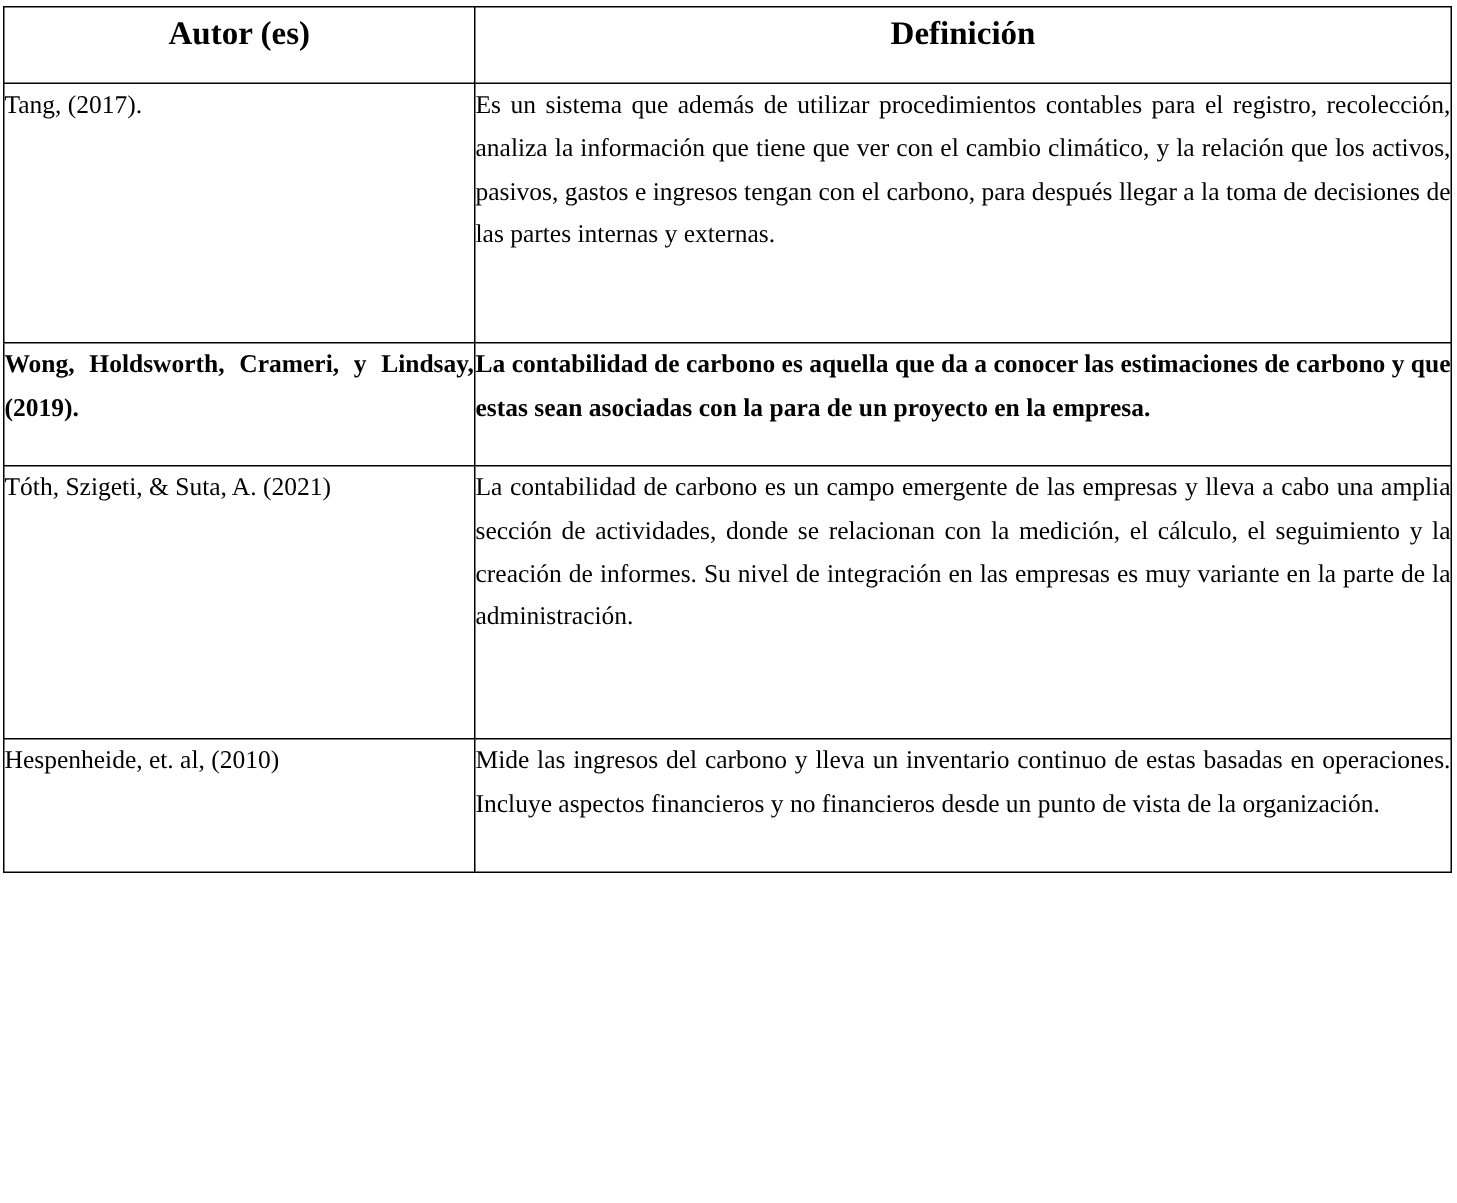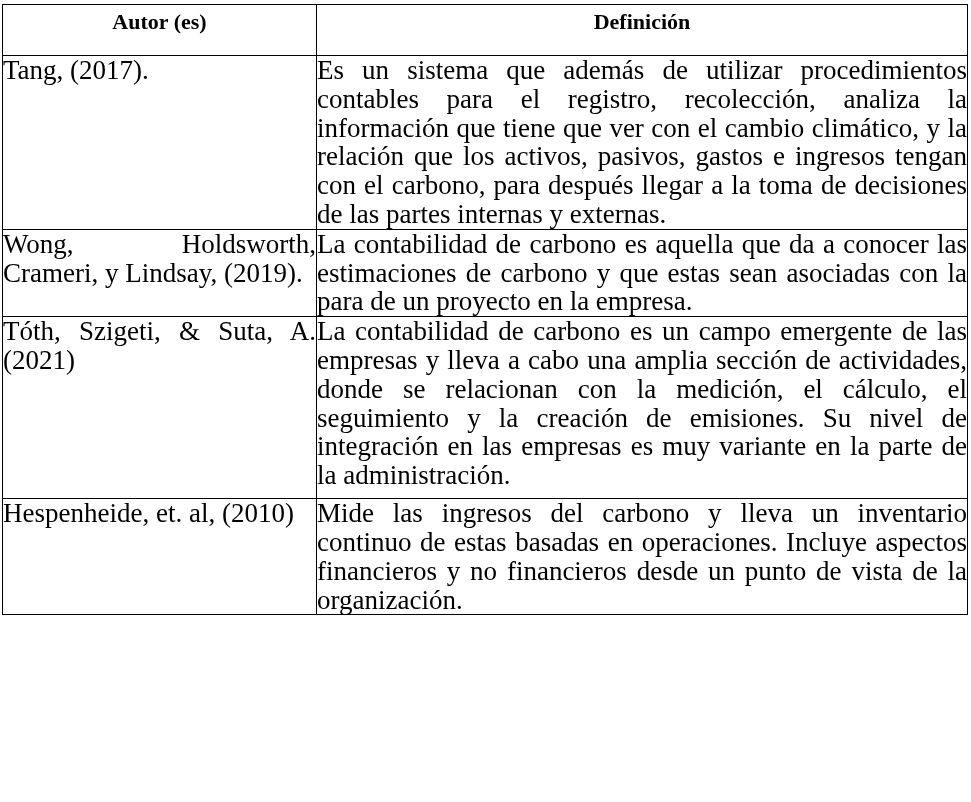--- a/index.html
+++ b/index.html
@@ -34,35 +34,35 @@
     .tbl th {
       font-weight: bold;
       font-size: 22px;
       text-align: center;
       height: 47px;
       line-height: 28px;
       padding-top: 3px;
       vertical-align: top;
     }
     .tbl td {
-      font-size: 27px;
+      font-size: 17px;
       line-height: 28.8px;
     }
     .author {
       padding: 4px 6px 0 10px;
       text-align: justify;
       text-align-last: left;
     }
     .def {
       padding: 4px 9px 0 12px;
       text-align: justify;
       text-align-last: left;
     }
     .r1 { height: 173px; }
-    .r2 { height: 82px; }
+    .r2 { height: 82px; font-weight: bold; }
     .r3 { height: 182px; margin-top: 12px; }
     .r4 { height: 117px; }
     .r5 { height: 85px; }
     .r6 { height: 89px; }
   </style>
 </head>
 <body>
 
 <table class="tbl">
   <colgroup>
@@ -79,20 +79,20 @@
     <tr class="r1">
       <td class="author">Tang, (2017).</td>
       <td class="def">Es un sistema que además de utilizar procedimientos contables para el registro, recolección, analiza la información que tiene que ver con el cambio climático, y la relación que los activos, pasivos, gastos e ingresos tengan con el carbono, para después llegar a la toma de decisiones de las partes internas y externas.</td>
     </tr>
     <tr class="r2">
       <td class="author">Wong, Holdsworth, Crameri, y Lindsay, (2019).</td>
       <td class="def">La contabilidad de carbono es aquella que da a conocer las estimaciones de carbono y que estas sean asociadas con la para de un proyecto en la empresa.</td>
     </tr>
     <tr class="r3">
       <td class="author">Tóth, Szigeti, &amp; Suta, A. (2021)</td>
-      <td class="def">La contabilidad de carbono es un campo emergente de las empresas y lleva a cabo una amplia sección de actividades, donde se relacionan con la medición, el cálculo, el seguimiento y la creación de emisiones. Su nivel de integración en las empresas es muy variante en la parte de la administración.</td>
+      <td class="def">La contabilidad de carbono es un campo emergente de las empresas y lleva a cabo una amplia sección de actividades, donde se relacionan con la medición, el cálculo, el seguimiento y la creación de informes. Su nivel de integración en las empresas es muy variante en la parte de la administración.</td>
     </tr>
     <tr class="r6">
       <td class="author">Hespenheide, et. al, (2010)</td>
       <td class="def">Mide las ingresos del carbono y lleva un inventario continuo de estas basadas en operaciones. Incluye aspectos financieros y no financieros desde un punto de vista de la organización.</td>
     </tr>
   </tbody>
 </table>
 
 </body></html>

